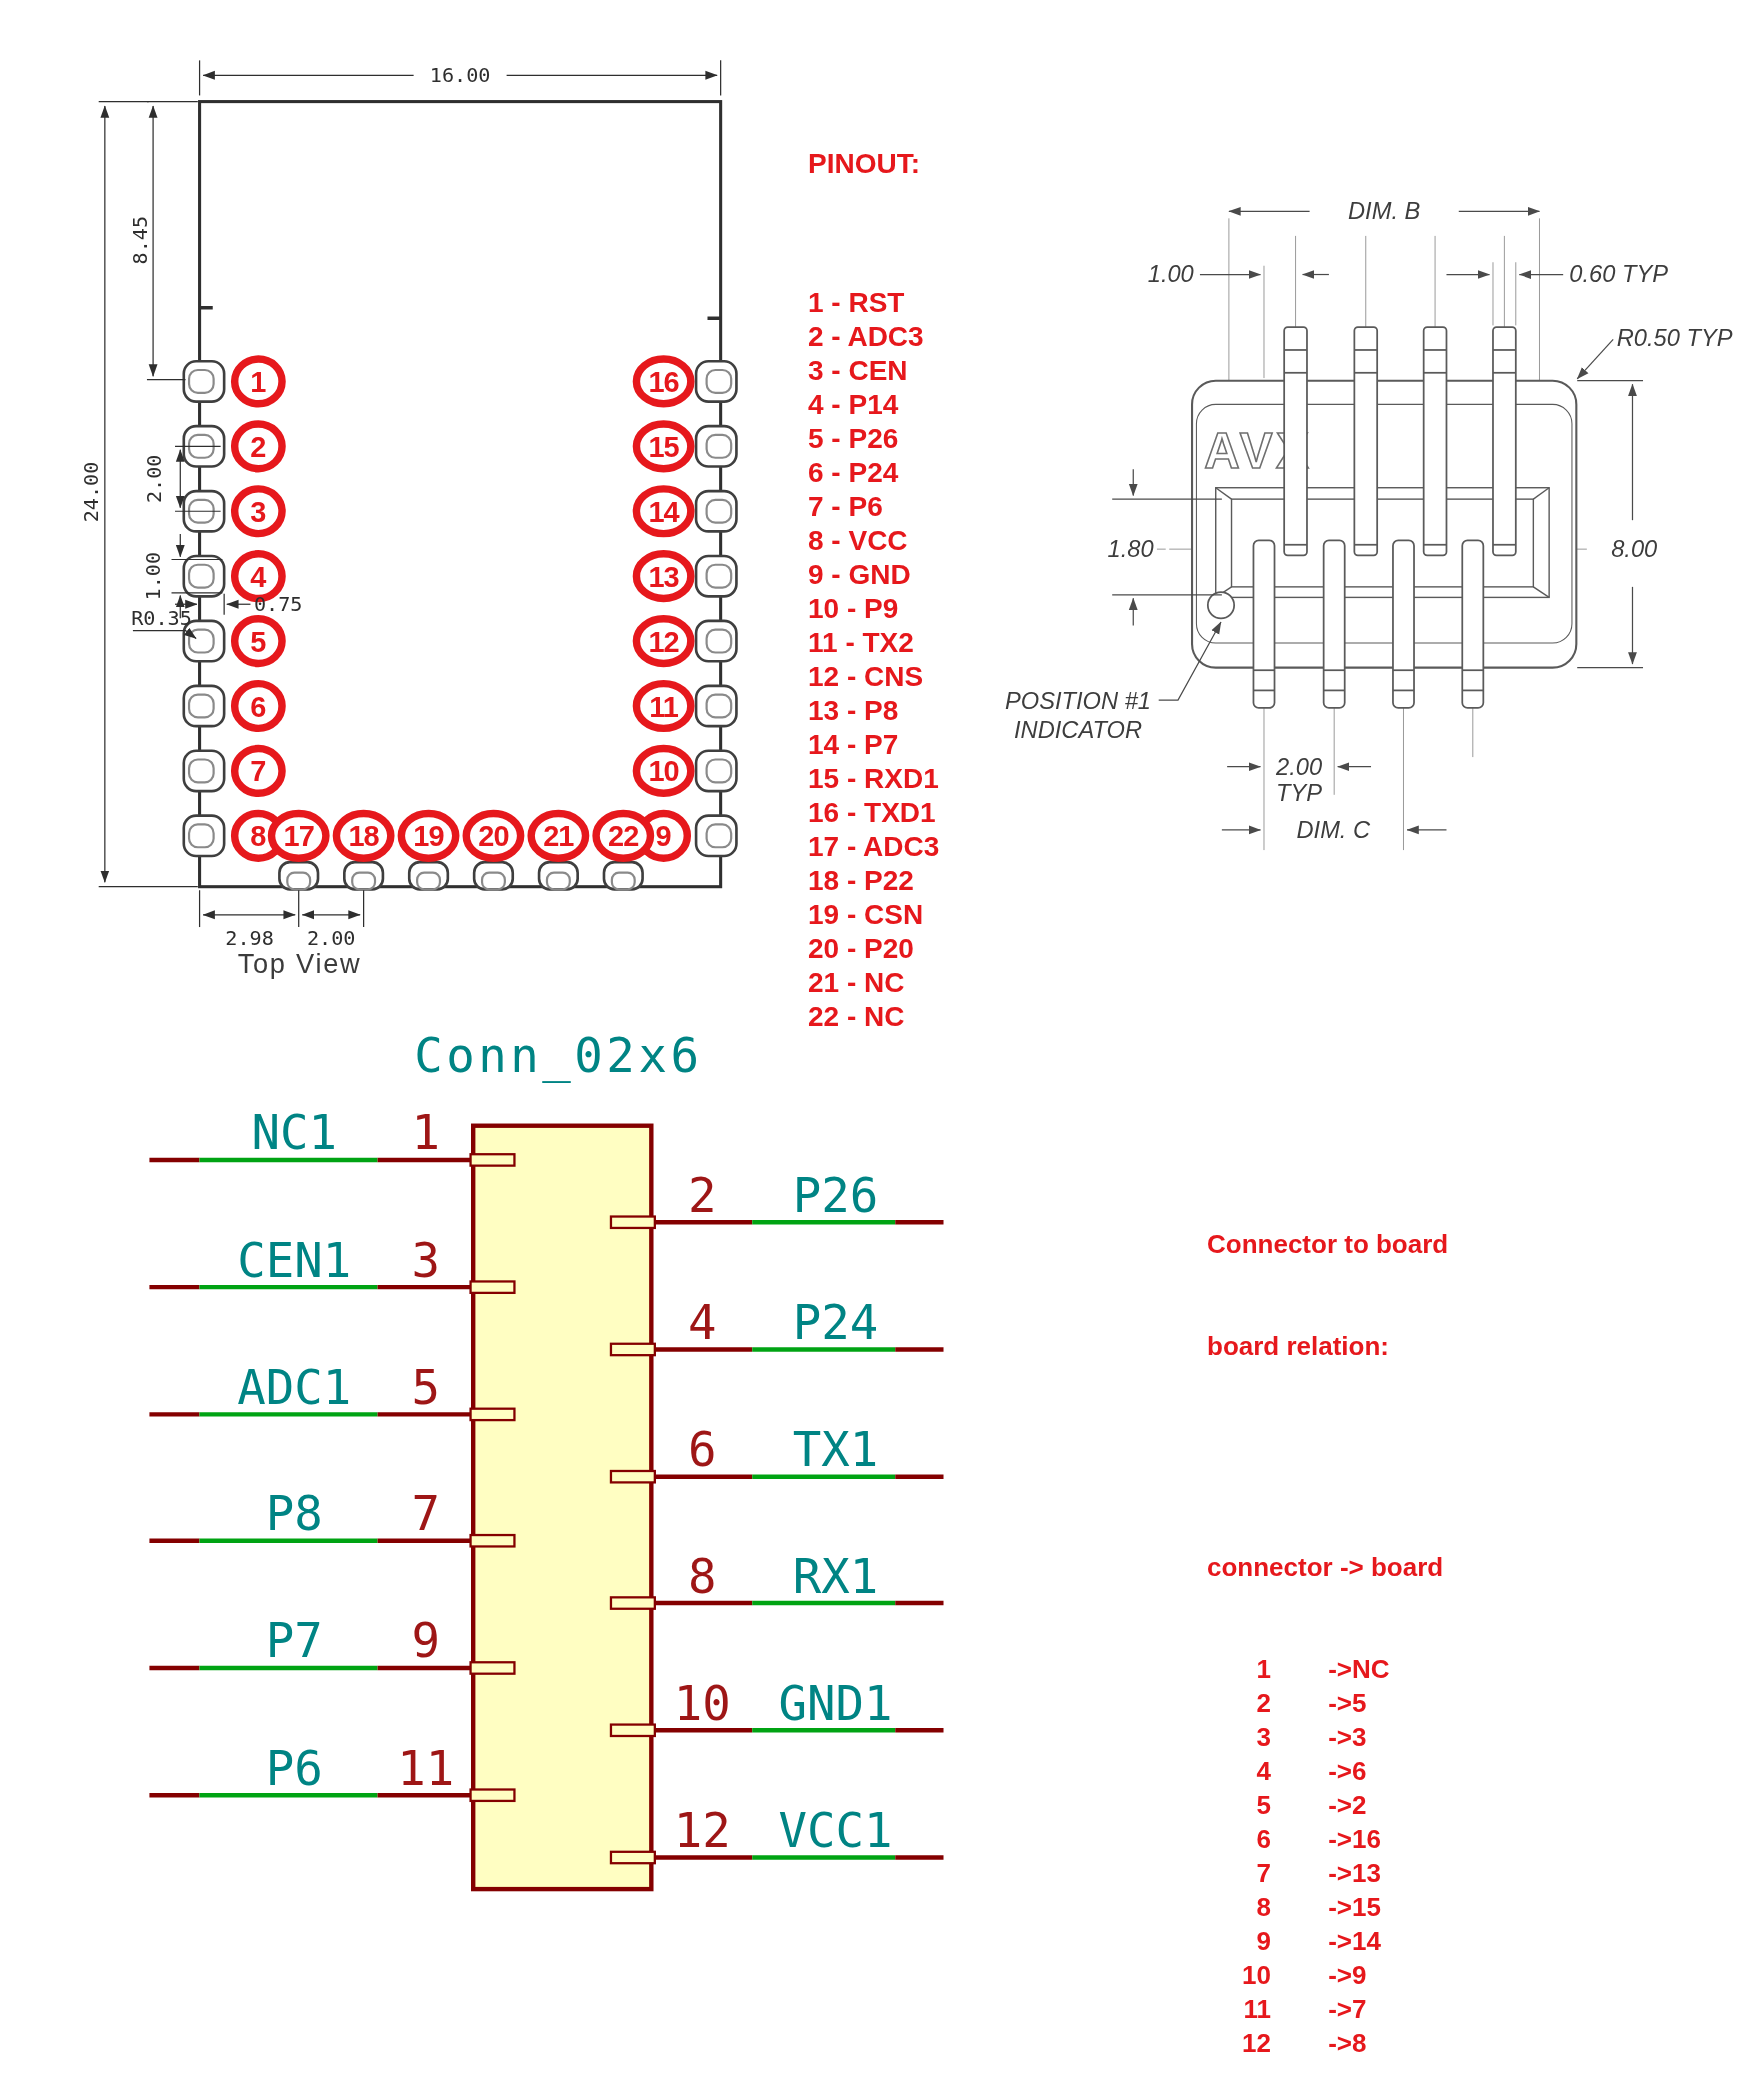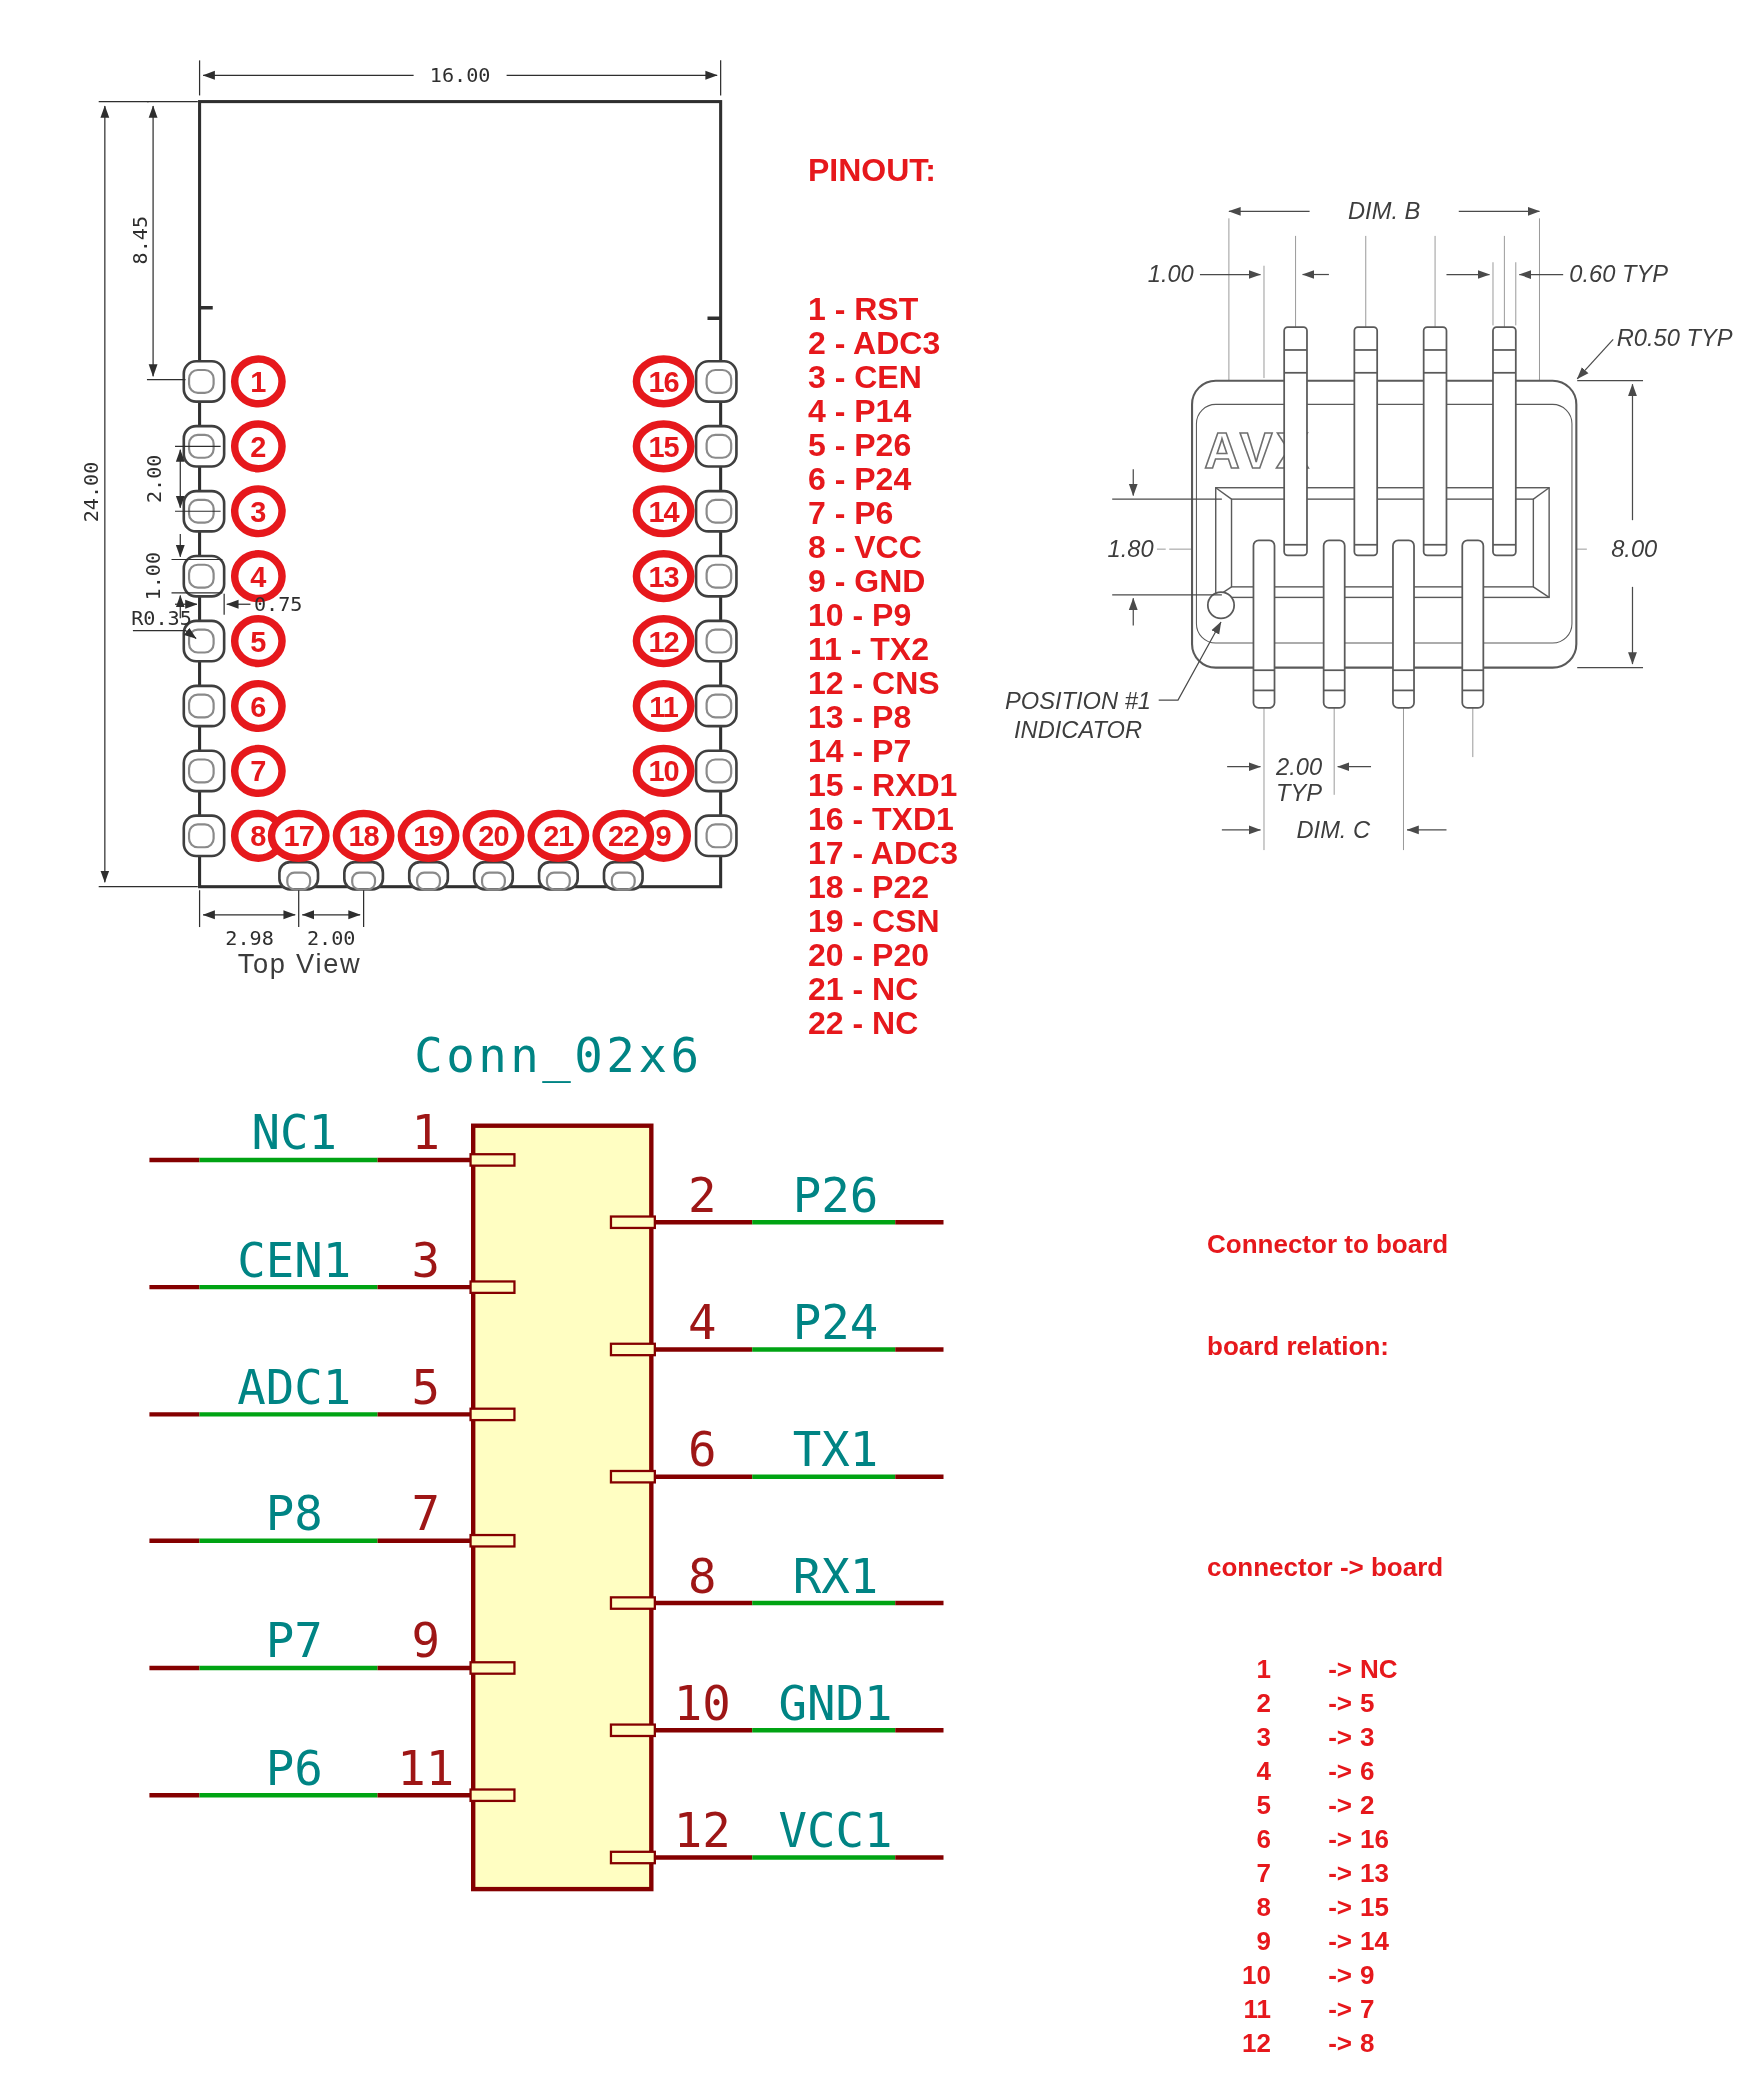--- a/index.html
+++ b/index.html
@@ -13,28 +13,28 @@
   .mechtxt{font-family:"Liberation Sans",sans-serif;font-style:italic;font-size:27px;fill:#3d3d3d;}
   .avx{font-family:"Liberation Sans",sans-serif;font-weight:bold;font-size:56px;
        fill:none;stroke:#6f6f6f;stroke-width:1.8px;letter-spacing:4px;}
   
   .schtitle{font-family:"DejaVu Sans Mono",monospace;font-size:54px;fill:#008484;letter-spacing:4px;}
   .schname{font-family:"DejaVu Sans Mono",monospace;font-size:54px;fill:#008484;}
   .schnum{font-family:"DejaVu Sans Mono",monospace;font-size:54px;fill:#9e1616;}
   
   .redblock{position:absolute;color:#e6181c;font-family:"Liberation Sans",sans-serif;
             font-weight:600;white-space:pre;}
-  #pinout-block{left:808px;top:85px;font-size:32px;line-height:34px;}
+  #pinout-block{left:808px;top:79px;font-size:28px;line-height:34px;}
   #pinout-title{margin-bottom:37px;}
   #relation-block{left:1207px;top:1159px;font-size:26px;line-height:34px;}
   .rel-spacer{height:51px;}
   .rel-row{display:flex;}
   .rel-c{width:64px;text-align:right;}
   .rel-a{width:81px;text-align:right;}
-  .rel-b{margin-left:8px;}
+  .rel-b{margin-left:0;}
   
   .circnum{font-family:"Liberation Sans",sans-serif;font-weight:bold;font-size:33px;fill:#e6181c;}
 </style>
 </head>
 <body>
 
 <div class="stage">
 
   <svg style="left:68px;top:17.6px;" width="693" height="983" viewBox="78 20 790 1120">
     <defs>

